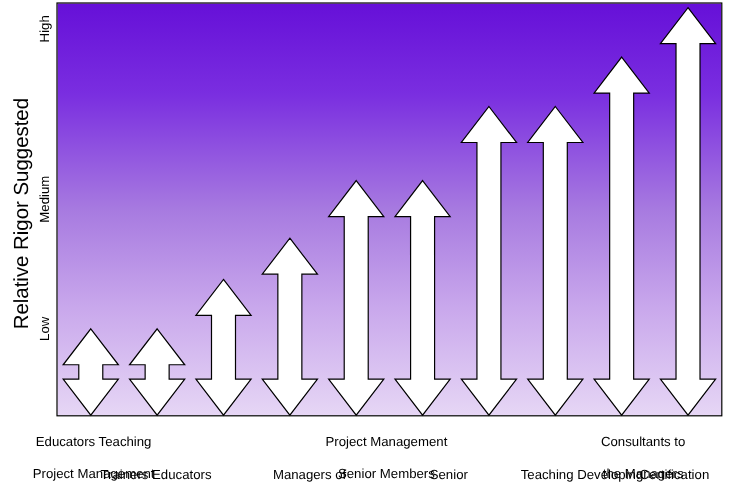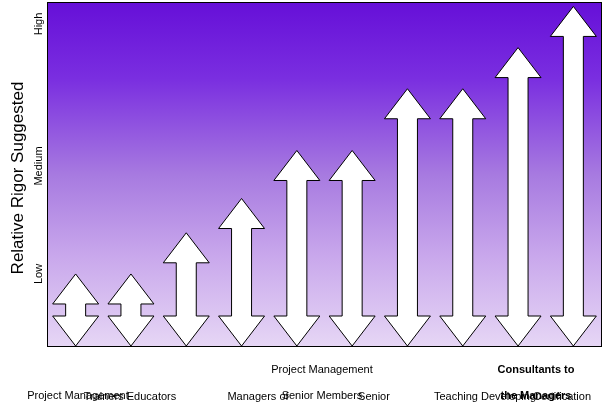--- a/index.html
+++ b/index.html
@@ -86,21 +86,21 @@
         <polygon points="248.85,147.49 271.85,177.49 258.85,177.49 258.85,313.00 271.85,313.00 248.85,343.00 225.85,313.00 238.85,313.00 238.85,177.49 225.85,177.49" fill="#ffffff" stroke="#000000" stroke-width="1" stroke-linejoin="miter"></polygon>
         <polygon points="304.15,147.49 327.15,177.49 314.15,177.49 314.15,313.00 327.15,313.00 304.15,343.00 281.15,313.00 294.15,313.00 294.15,177.49 281.15,177.49" fill="#ffffff" stroke="#000000" stroke-width="1" stroke-linejoin="miter"></polygon>
         <polygon points="359.45,85.75 382.45,115.75 369.45,115.75 369.45,313.00 382.45,313.00 359.45,343.00 336.45,313.00 349.45,313.00 349.45,115.75 336.45,115.75" fill="#ffffff" stroke="#000000" stroke-width="1" stroke-linejoin="miter"></polygon>
         <polygon points="414.75,85.75 437.75,115.75 424.75,115.75 424.75,313.00 437.75,313.00 414.75,343.00 391.75,313.00 404.75,313.00 404.75,115.75 391.75,115.75" fill="#ffffff" stroke="#000000" stroke-width="1" stroke-linejoin="miter"></polygon>
         <polygon points="470.05,44.59 493.05,74.59 480.05,74.59 480.05,313.00 493.05,313.00 470.05,343.00 447.05,313.00 460.05,313.00 460.05,74.59 447.05,74.59" fill="#ffffff" stroke="#000000" stroke-width="1" stroke-linejoin="miter"></polygon>
         <polygon points="525.35,3.43 548.35,33.43 535.35,33.43 535.35,313.00 548.35,313.00 525.35,343.00 502.35,313.00 515.35,313.00 515.35,33.43 502.35,33.43" fill="#ffffff" stroke="#000000" stroke-width="1" stroke-linejoin="miter"></polygon>
       </svg>
   </div>
 
   <div class="xlabel" style="left:-2px; top:350px; width:160px;">
-    <br>
+    <span>Educators Teaching</span><br>
     <span>Project Management</span>
   </div>
 
   <div class="xlabel" style="left:50px; top:377px; width:160px;">
     <span>Trainers Educators</span><br>
     
   </div>
 
 
   <div class="xlabel" style="left:196px; top:377px; width:124px;">
@@ -117,21 +117,21 @@
     <span>Senior</span><br>
     
   </div>
 
 
   <div class="xlabel" style="left:400px; top:377px; width:170px;">
     <span>Teaching Developing</span><br>
     
   </div>
 
-  <div class="xlabel" style="left:466px; top:350px; width:140px;font-weight:bold;">
+  <div class="xlabel" style="left:466px; top:350px; width:140px;">
     <span>Consultants to</span><br>
     <span>the Managers</span>
   </div>
 
   <div class="xlabel" style="left:514px; top:377px; width:96px;">
     <span>Certification</span><br>
     
   </div>
 
 </div>

